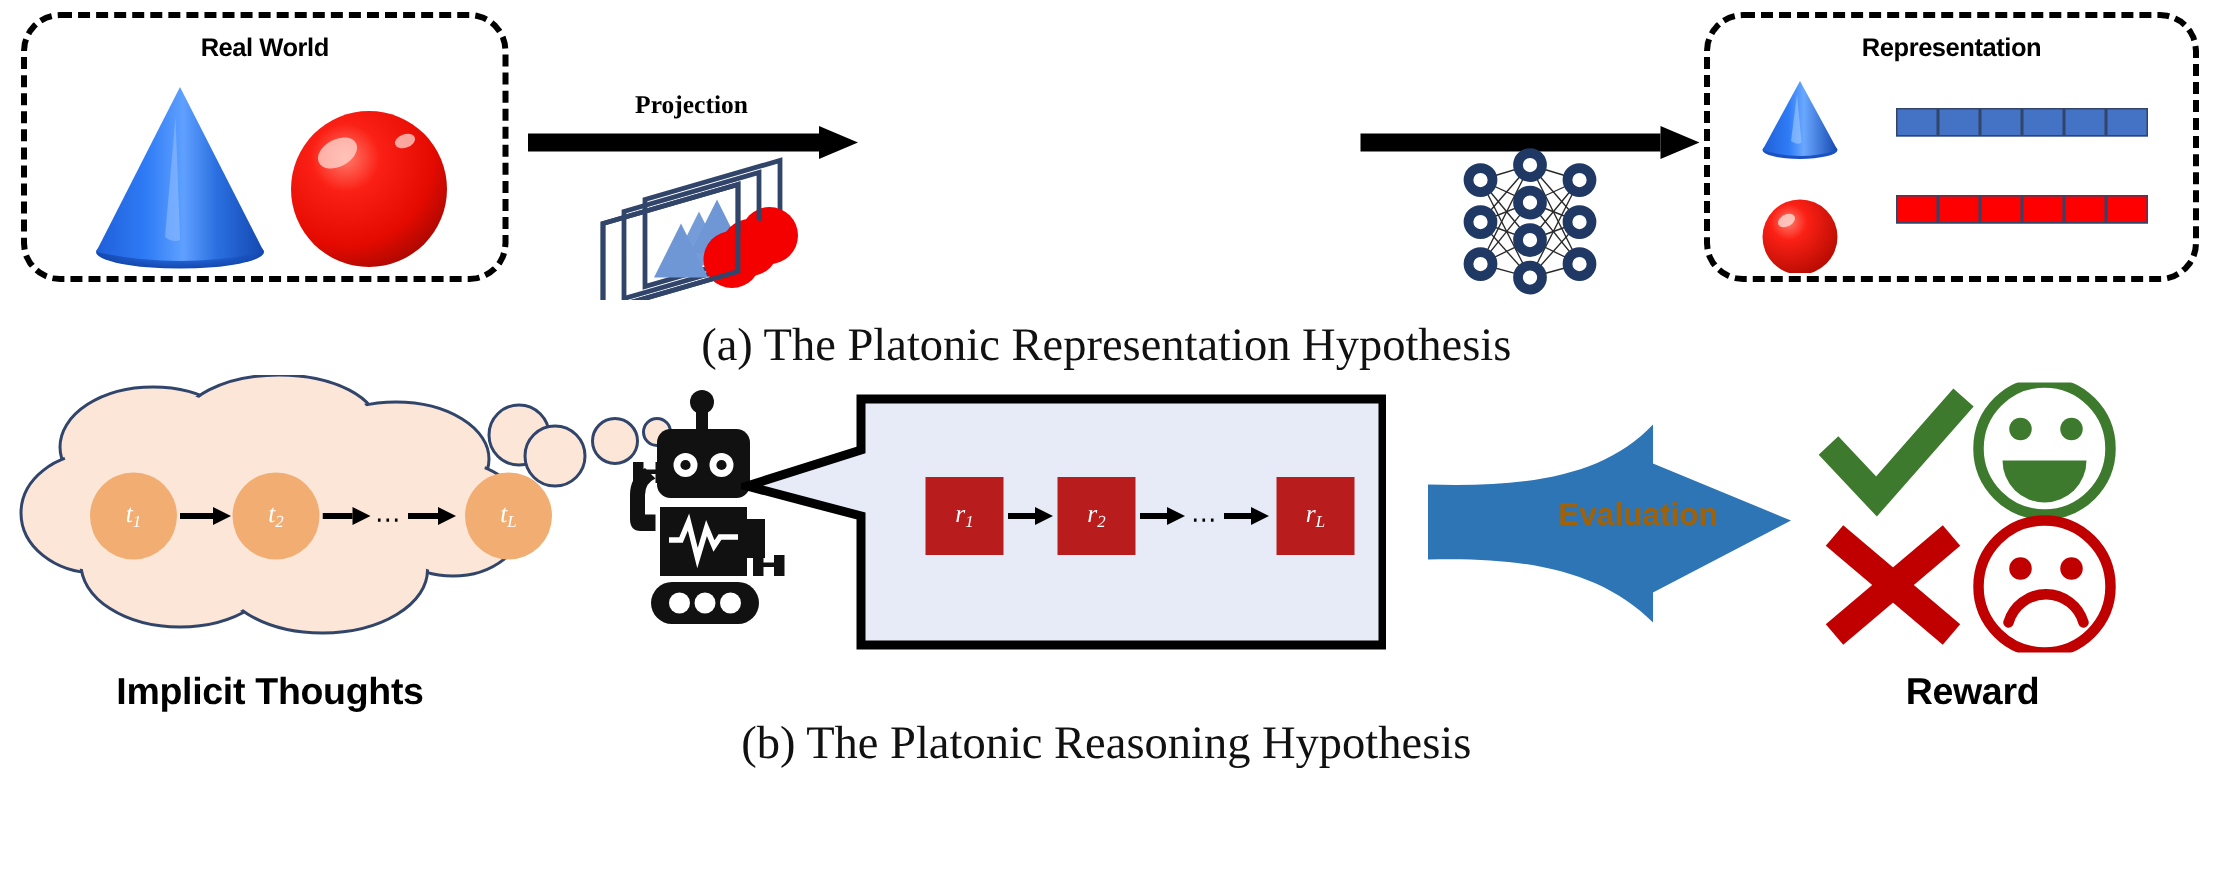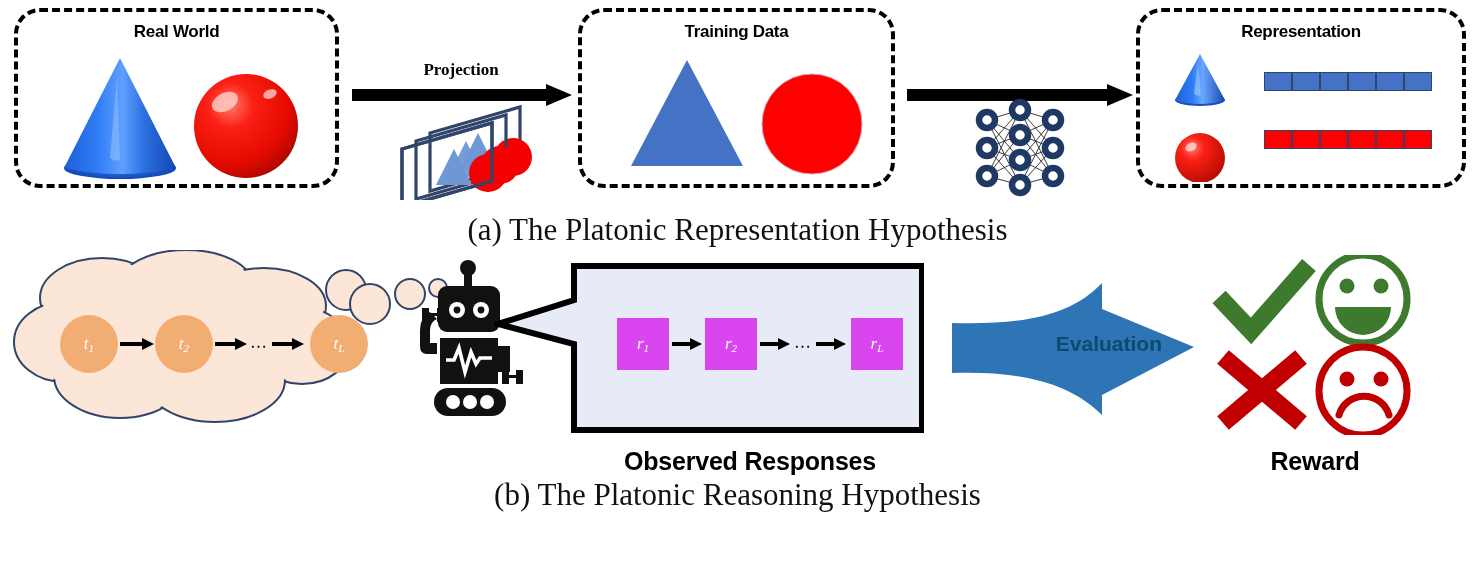--- a/index.html
+++ b/index.html
@@ -98,21 +98,21 @@
     font-style: italic;
     font-size: 17px;
   }
   .token-circle {
     width: 58px; height: 58px;
     border-radius: 50%;
     background: #F2AE72;
   }
   .token-square {
     width: 52px; height: 52px;
-    background: #d946ef;
+    background: #b91c1c;
   }
   .sub { font-size: 0.66em; vertical-align: -0.28em; }
   .seq-dots {
     position: absolute;
     font-size: 17px;
     color: #000;
     letter-spacing: 1px;
     line-height: 1;
   }
 
@@ -186,27 +186,20 @@
       </g>
       <g>
         <polygon points="44,90 62,54 80,90" fill="#6f97d6"></polygon>
         <circle cx="96" cy="78" r="19" fill="#f40000"></circle>
       </g>
       <g stroke="#31456b" stroke-width="3.2" fill="none">
         <polygon points="10,54 100,28 100,86 10,112"></polygon>
       </g>
     </svg>
 
-    <div class="dashed-box" id="box-training">
-      <div class="box-title">Training Data</div>
-      <svg width="309" height="130" viewBox="0 0 309 130" style="position:absolute;left:0;top:40px;">
-        <polygon points="105,8 161,114 49,114" fill="#4472C4"></polygon>
-        <circle cx="230" cy="72" r="50" fill="#FF0000" stroke="#d9a2a2" stroke-width="1"></circle>
-      </svg>
-    </div>
 
     <div class="flow-arrow" style="left:905px; top:60px; width:228px;">
       <svg width="228" height="26">
         <line x1="2" y1="13" x2="202" y2="13" stroke="#000" stroke-width="12"></line>
         <polygon points="202,2 228,13 202,24" fill="#000"></polygon>
       </svg>
     </div>
     <svg width="120" height="105" viewBox="0 0 120 105" style="position:absolute;left:960px;top:98px;">
       <g stroke="#111" stroke-width="0.9" opacity="0.9">
         <line x1="27" y1="22" x2="60" y2="12"></line>
@@ -338,20 +331,21 @@
     </svg>
     <div class="seq-dots" style="left:250px; top:88px;">⋯</div>
     <svg width="32" height="14" style="position:absolute;left:272px;top:87px;">
       <line x1="0" y1="7" x2="20" y2="7" stroke="#000" stroke-width="4"></line>
         <polygon points="20,1 32,7 20,13" fill="#000"></polygon>
     </svg>
     <div class="seq-token token-circle" style="left:310px; top:65px;">
       <span><span>t</span><span class="sub">L</span></span>
     </div>
 
+    <div class="section-label" style="left:20px; top:197px; width:320px;">Implicit Thoughts</div>
 
     <svg width="110" height="60" viewBox="0 0 110 60" style="position:absolute;left:348px;top:20px;">
       <circle cx="22" cy="34" r="20" fill="#FBE6D8" stroke="#31456b" stroke-width="2"></circle>
       <circle cx="62" cy="24" r="15" fill="#FBE6D8" stroke="#31456b" stroke-width="2"></circle>
       <circle cx="90" cy="18" r="9" fill="#FBE6D8" stroke="#31456b" stroke-width="2"></circle>
     </svg>
 
     <svg width="120" height="165" viewBox="0 0 120 165" style="position:absolute;left:410px;top:10px;">
       <g fill="#111111">
 
@@ -404,26 +398,25 @@
     </svg>
     <div class="seq-dots" style="left:794px; top:88px;">⋯</div>
     <svg width="30" height="14" style="position:absolute;left:816px;top:87px;">
       <line x1="0" y1="7" x2="18" y2="7" stroke="#000" stroke-width="4"></line>
         <polygon points="18,1 30,7 18,13" fill="#000"></polygon>
     </svg>
     <div class="seq-token token-square" style="left:851px; top:68px;">
       <span><span>r</span><span class="sub">L</span></span>
     </div>
 
-    <div class="section-label" style="left:575px; top:197px; width:350px;">Observed Responses</div>
 
     <svg width="250" height="150" viewBox="0 0 250 150" style="position:absolute;left:950px;top:25px;">
       <path d="M2 48 C70 50 120 42 152 8 V34 L244 72 L152 120 V140 C118 106 68 96 2 98 Z" fill="#2E75B6"></path>
     </svg>
-    <div style="position:absolute;left:1022px;top:82px;width:140px;text-align:right;color:#0c4a6e;font-weight:bold;font-size:21px;">Evaluation</div>
+    <div style="position:absolute;left:1022px;top:82px;width:140px;text-align:center;color:#a16207;font-weight:bold;font-size:21px;">Evaluation</div>
 
     <svg width="220" height="180" viewBox="0 0 220 180" style="position:absolute;left:1205px;top:5px;">
 
       <polyline points="14,42 46,76 104,10" fill="none" stroke="#3E7A2E" stroke-width="18" stroke-linecap="butt" stroke-linejoin="miter"></polyline>
 
       <g>
         <circle cx="158" cy="44" r="44" fill="none" stroke="#3E7A2E" stroke-width="7"></circle>
         <circle cx="142" cy="31" r="7.5" fill="#3E7A2E"></circle>
         <circle cx="176" cy="31" r="7.5" fill="#3E7A2E"></circle>
         <path d="M130 52 A28 28 0 0 0 186 52 Z" fill="#3E7A2E"></path>

